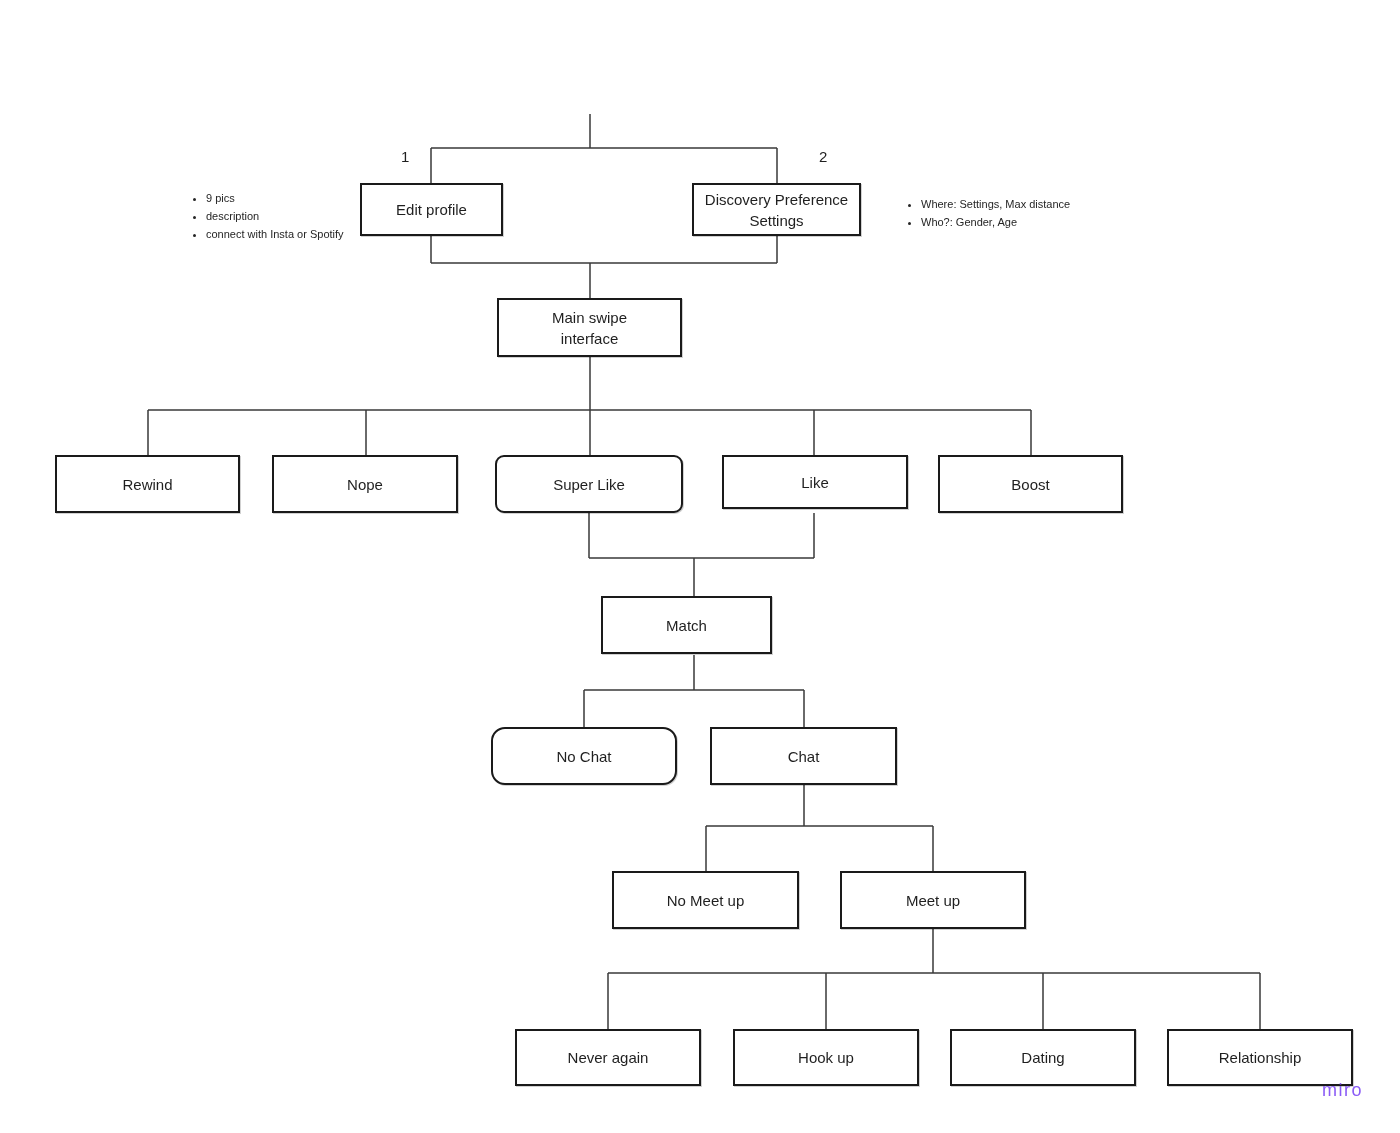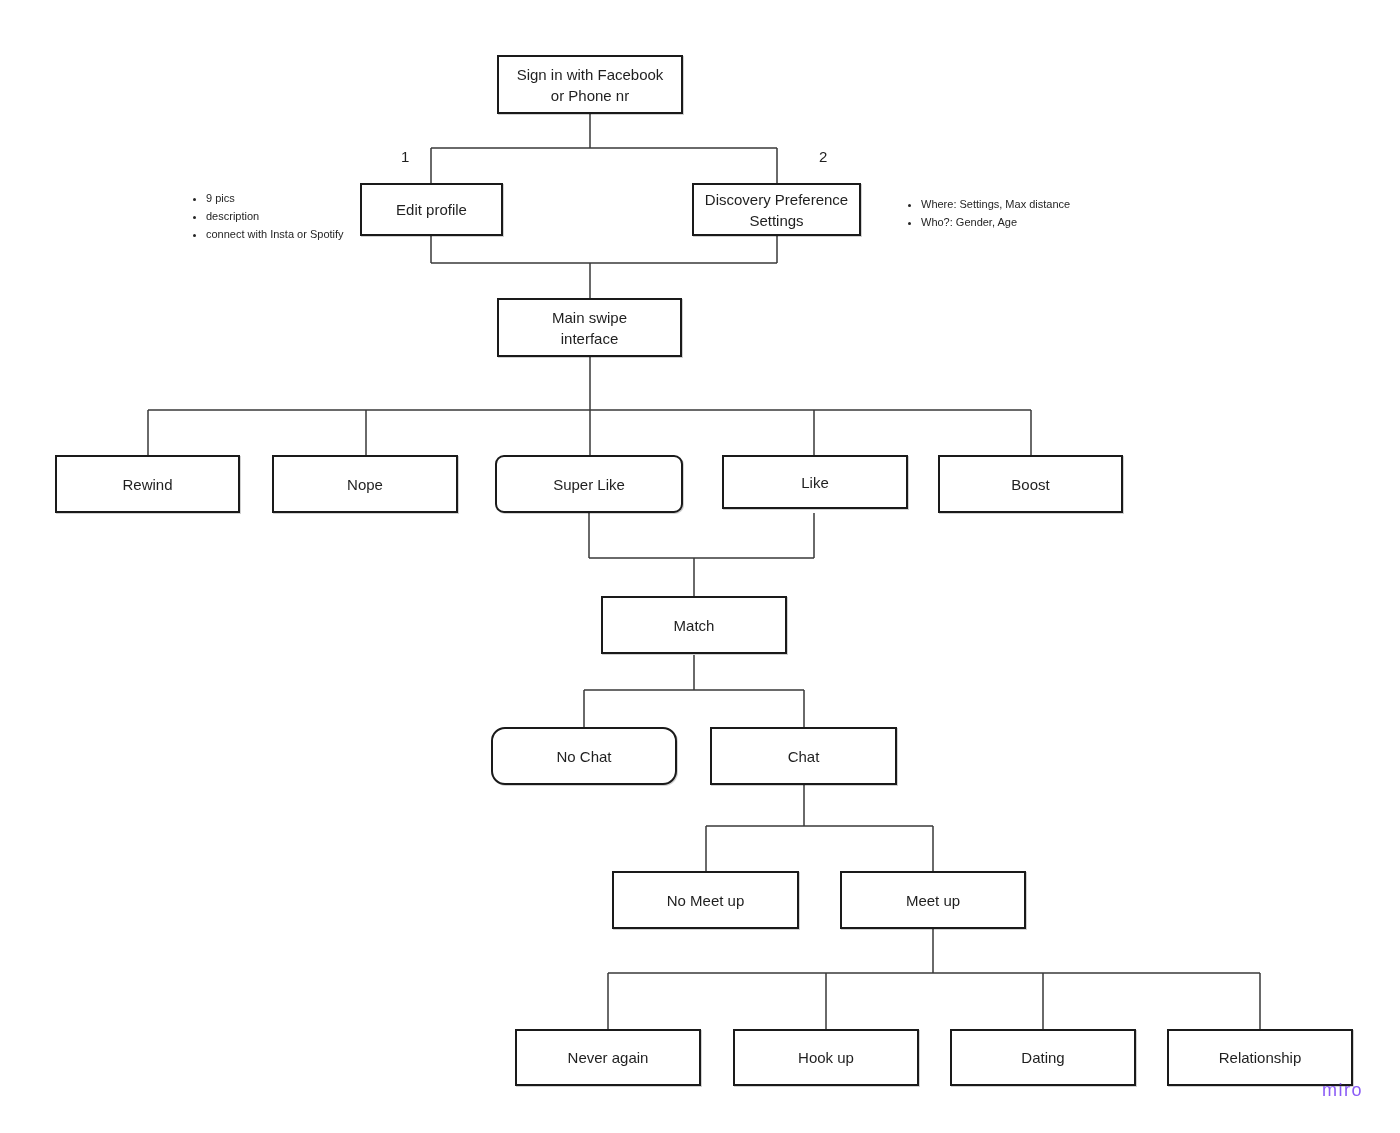--- a/index.html
+++ b/index.html
@@ -84,23 +84,20 @@
   <ul class="notes" style="left:188px; top:187px;">
     <li>9 pics</li>
     <li>description</li>
     <li>connect with Insta or Spotify</li>
   </ul>
   <ul class="notes" style="left:903px; top:193px;">
     <li>Where: Settings, Max distance</li>
     <li>Who?: Gender, Age</li>
   </ul>
 
-  <div class="node" style="left:497px; top:55px;  width:186px; height:59px;">
-    <span class="label w160">Sign in with Facebook or Phone nr</span>
-  </div>
 
   <div class="node" style="left:360px; top:183px; width:143px; height:53px;">
     <span class="label">Edit profile</span>
   </div>
 
   <div class="node" style="left:692px; top:183px; width:169px; height:53px;">
     <span class="label w150">Discovery Preference Settings</span>
   </div>
 
   <div class="node" style="left:497px; top:298px; width:185px; height:59px;">
@@ -116,21 +113,21 @@
   <div class="node" style="left:495px; top:455px; width:188px; height:58px;border-radius:9px;">
     <span class="label">Super Like</span>
   </div>
   <div class="node" style="left:722px; top:455px; width:186px; height:54px;">
     <span class="label">Like</span>
   </div>
   <div class="node" style="left:938px; top:455px; width:185px; height:58px;">
     <span class="label">Boost</span>
   </div>
 
-  <div class="node" style="left:601px; top:596px; width:186px; height:58px;justify-content:center;">
+  <div class="node" style="left:601px; top:596px; width:171px; height:58px;justify-content:center;">
     <span class="label">Match</span>
   </div>
 
   <div class="node" style="left:491px; top:727px; width:186px; height:58px;border-radius:14px;">
     <span class="label">No Chat</span>
   </div>
   <div class="node" style="left:710px; top:727px; width:187px; height:58px;">
     <span class="label">Chat</span>
   </div>
 

